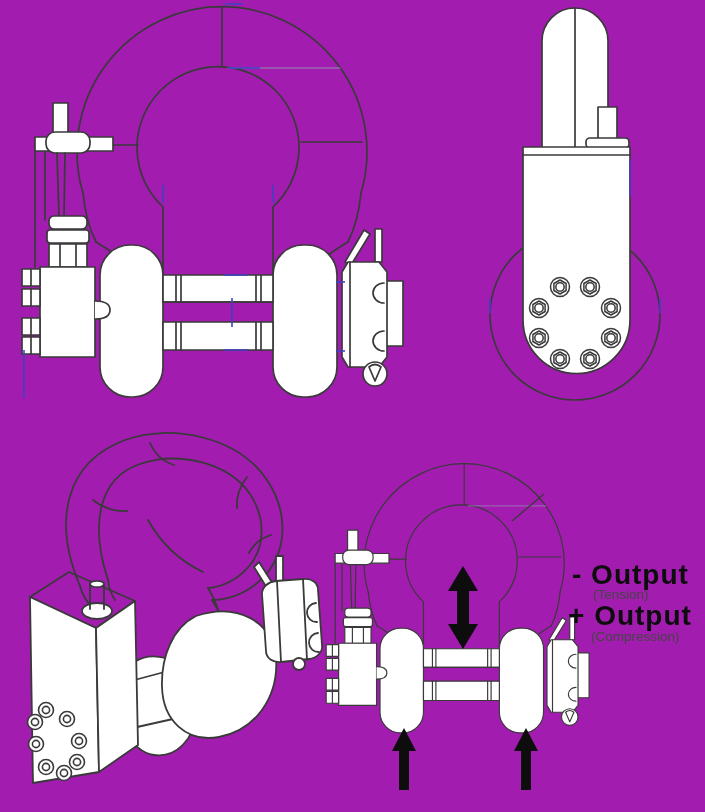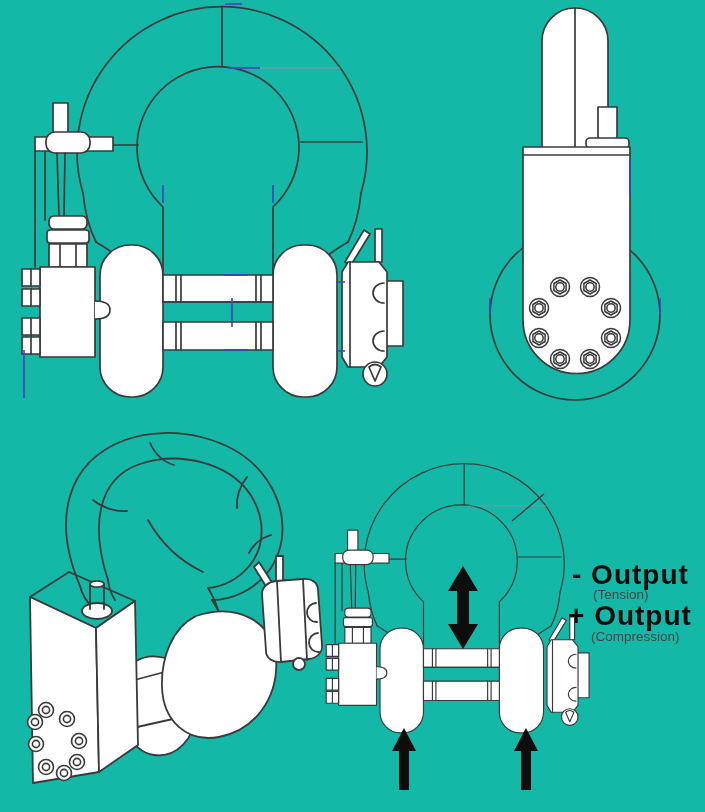--- a/index.html
+++ b/index.html
@@ -1,16 +1,16 @@
 <!DOCTYPE html>
 <html><head>
 <meta charset="utf-8">
 <style>
   html,body{margin:0;padding:0;background:#ffffff;}
-  .stage{position:relative;width:705px;height:812px;background:#14b8a6;overflow:hidden;}
+  .stage{position:relative;width:705px;height:812px;background:#a21caf;overflow:hidden;}
   svg{display:block;}
   text{font-family:"Liberation Sans","DejaVu Sans",sans-serif;}
   .out-label{font-size:28px;font-weight:700;fill:#0d0d0d;letter-spacing:1px;}
   .out-sublabel{font-size:13.5px;font-weight:400;fill:#454545;}
 </style>
 </head>
 <body>
 
 <div class="stage">
 <svg width="705" height="812" viewBox="0 0 705 812">

